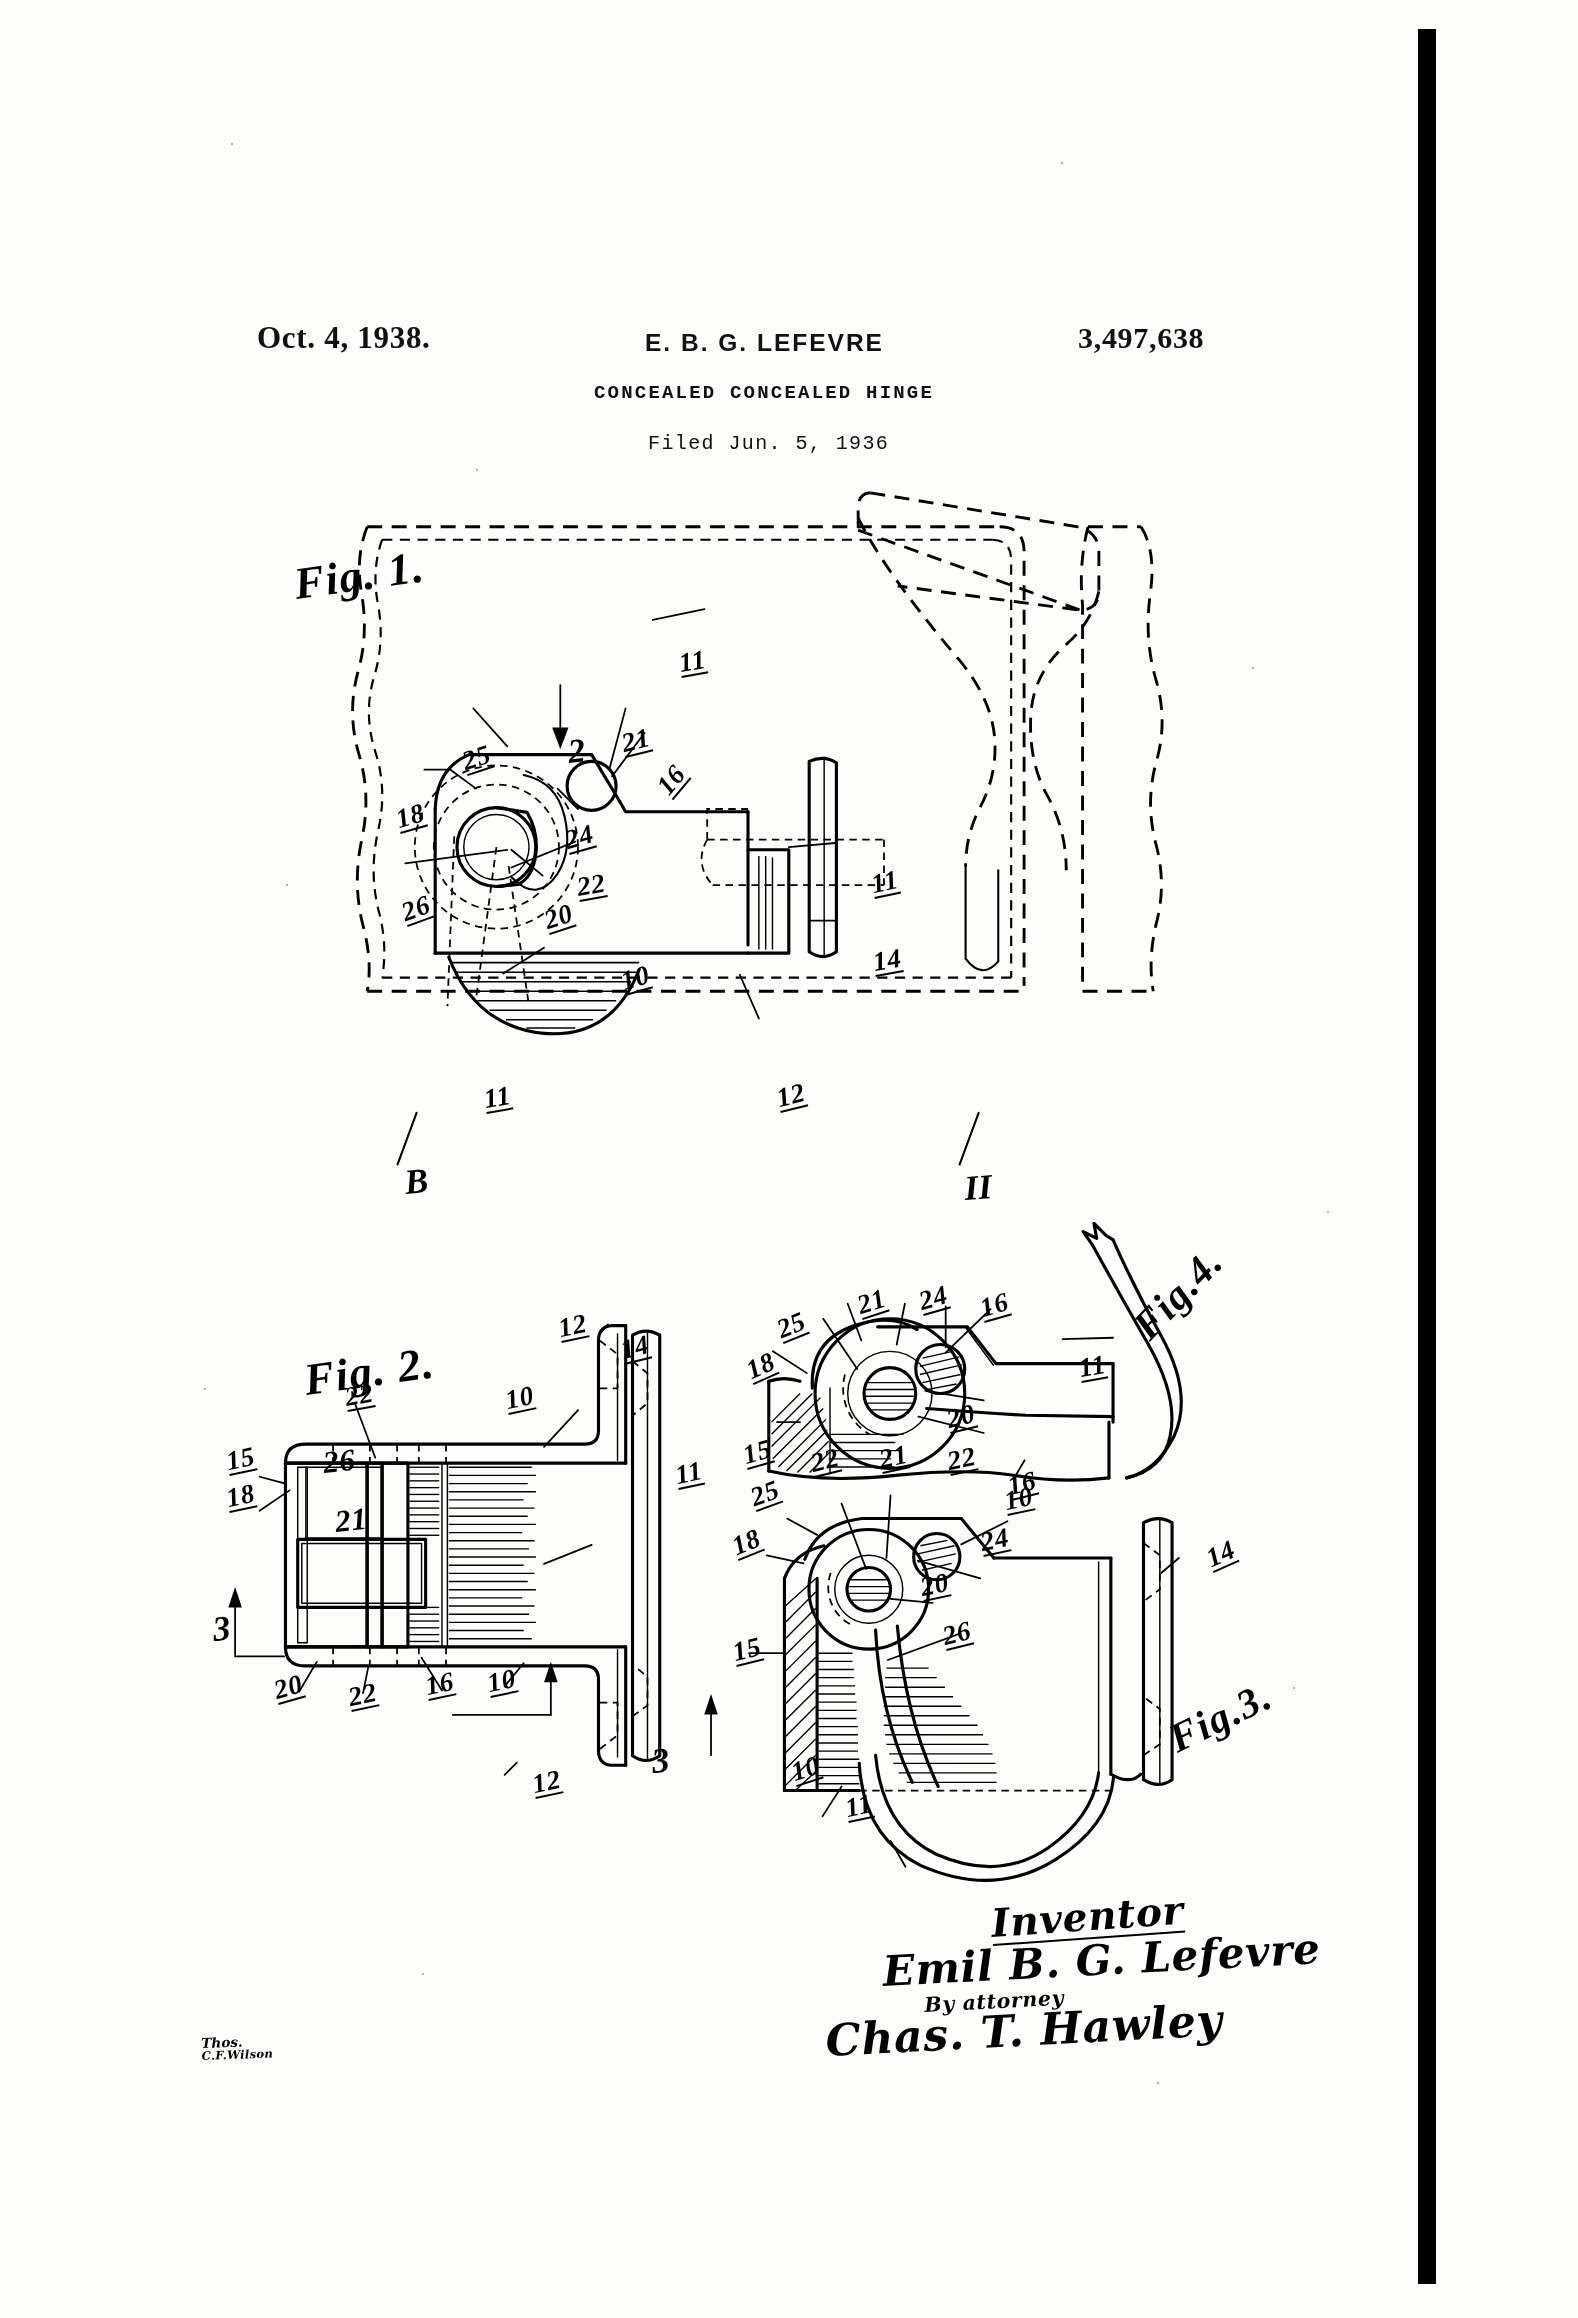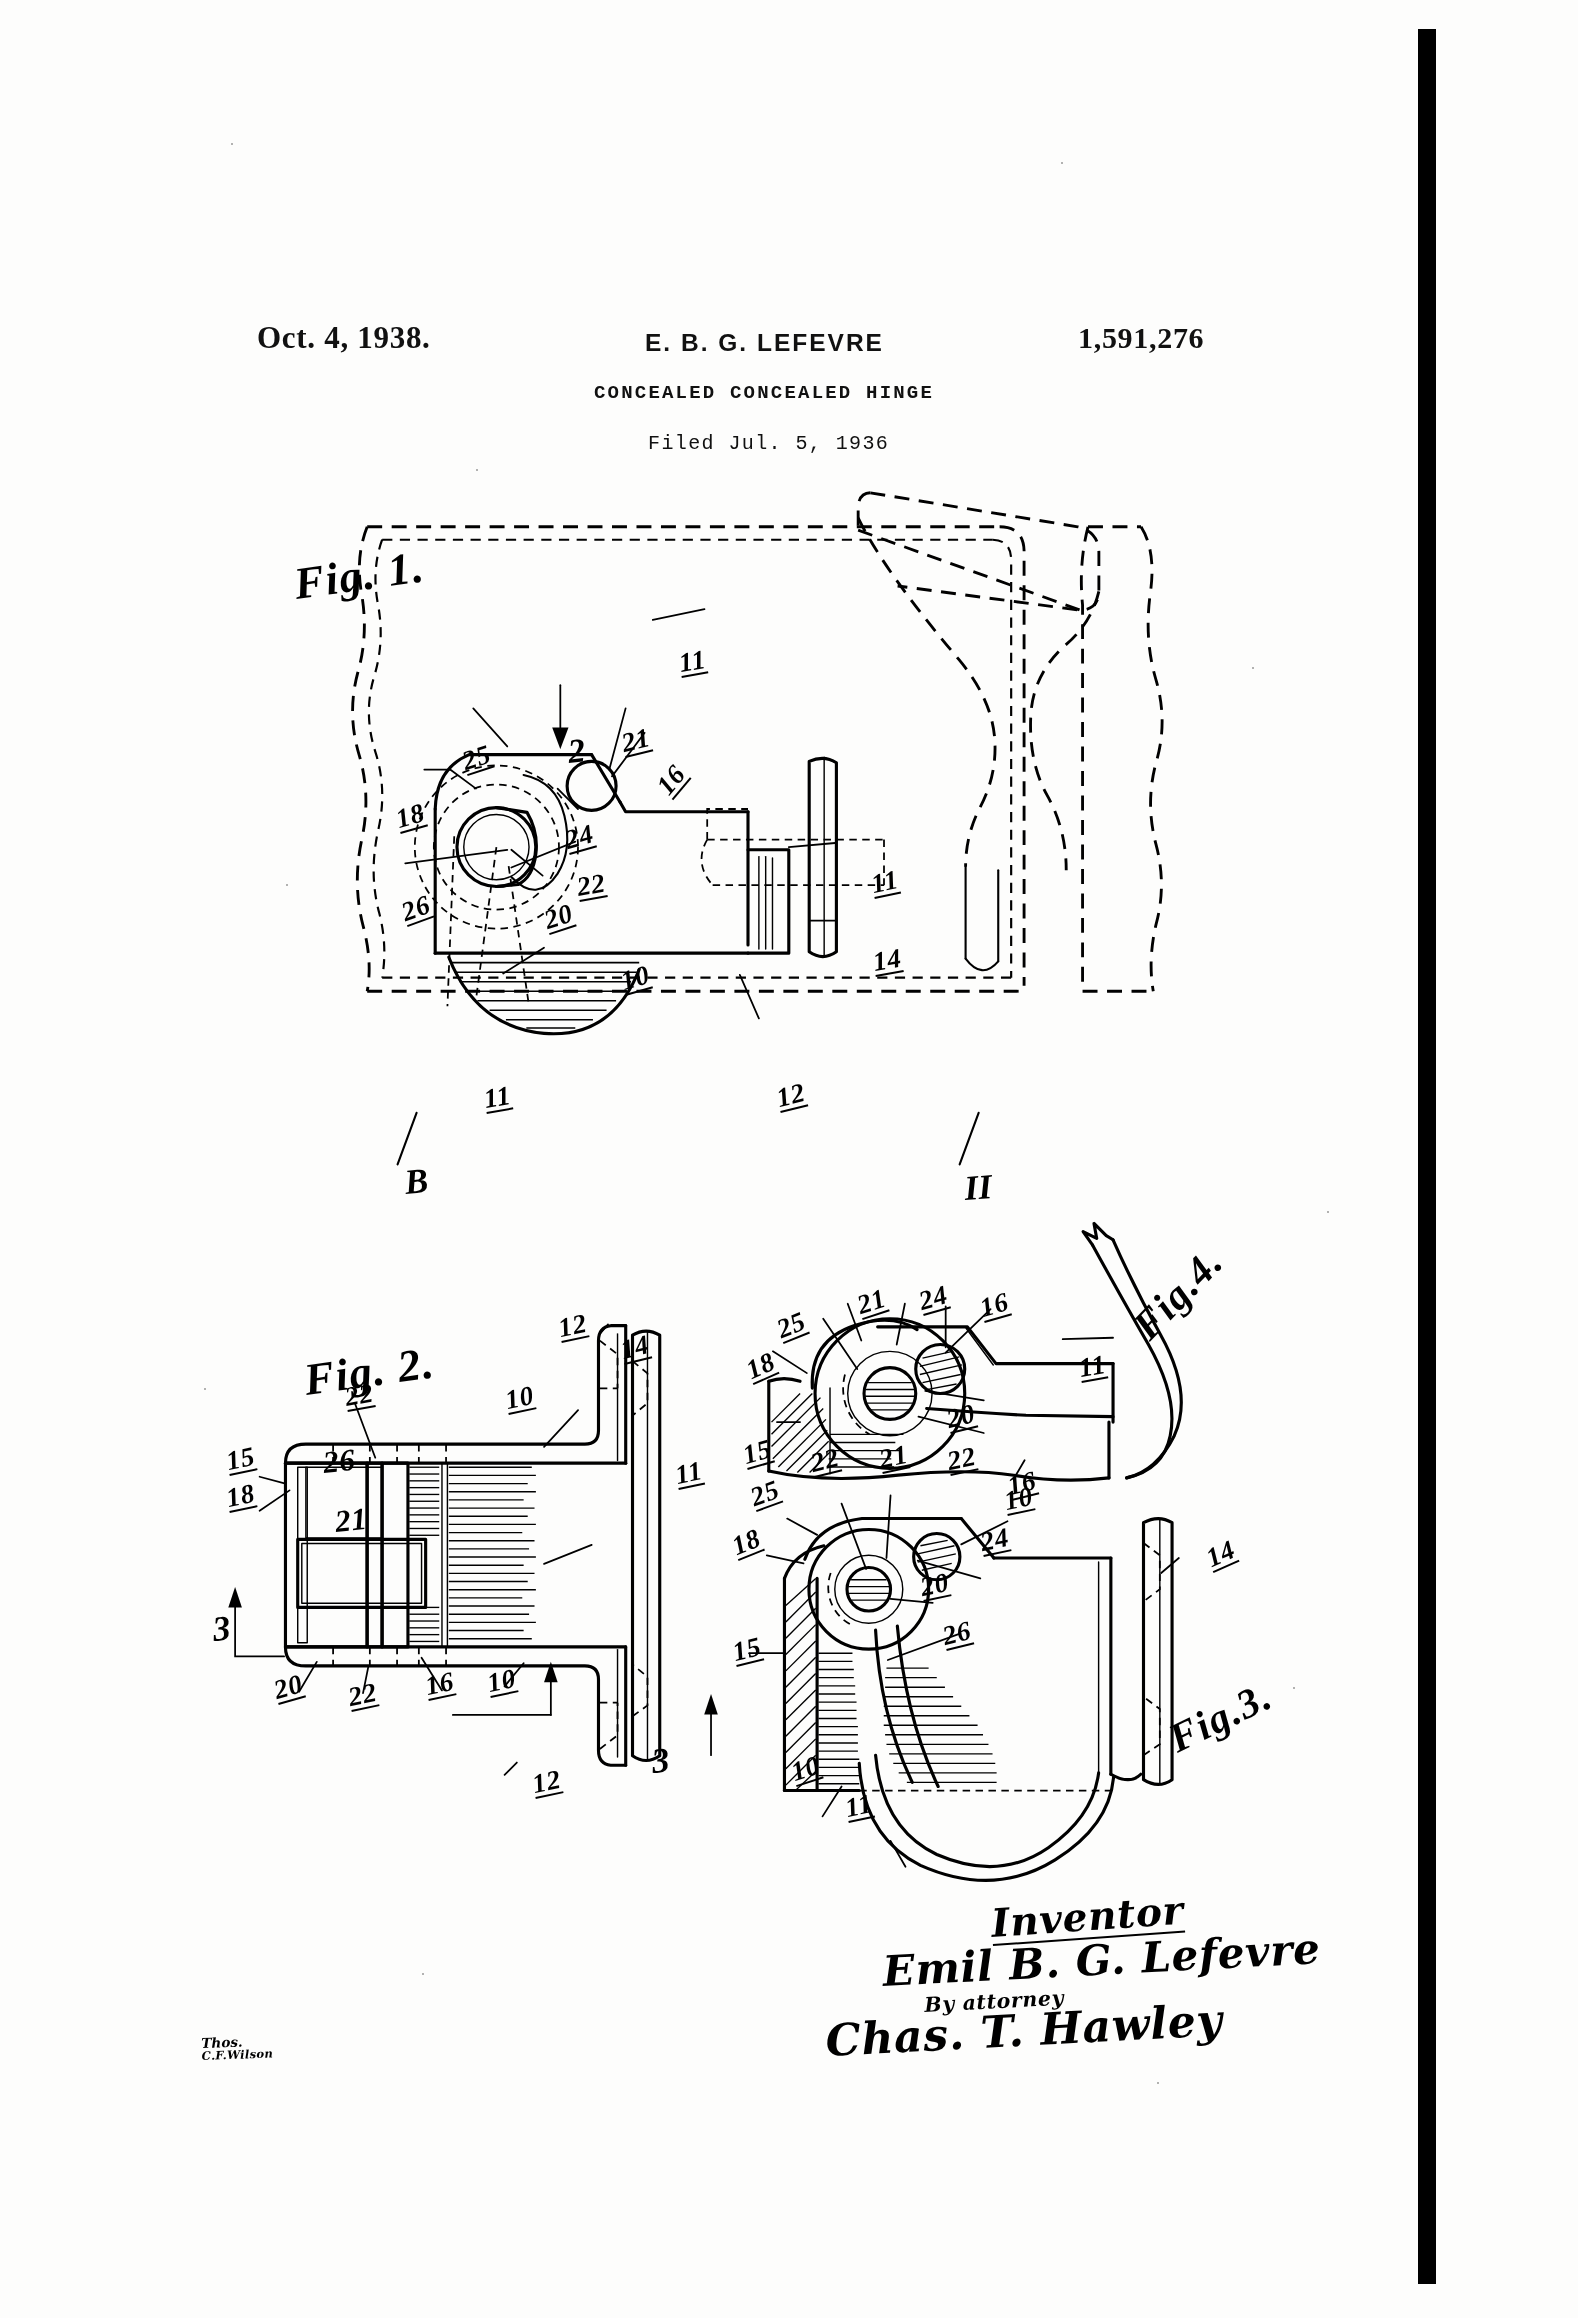--- a/index.html
+++ b/index.html
@@ -80,23 +80,23 @@
   
   .spk{position:absolute;background:#999;border-radius:50%;}
 </style>
 </head>
 <body>
 
 <div id="page">
 
   <div class="hdr" id="hdr-date">Oct. 4, 1938.</div>
   <div class="hdr" id="hdr-inventor">E. B. G. LEFEVRE</div>
-  <div class="hdr" id="hdr-patno">1,591,276</div>
+  <div class="hdr" id="hdr-patno">3,497,638</div>
   <div class="hdr" id="hdr-title">CONCEALED CONCEALED HINGE</div>
-  <div class="hdr" id="hdr-filed">Filed Jul. 5, 1936</div>
+  <div class="hdr" id="hdr-filed">Filed Jun. 5, 1936</div>
 
   <div id="margin-rule"></div>
 
   <svg class="fig" id="svg-fig1" width="952" height="680" viewBox="0 0 1400 1000" style="left:272px;top:469px;">
 
     <g>
       <path class="dsh" d="M 880 35 L 1185 85 Q 1215 92 1216 122 L 1216 180
                            Q 1216 205 1190 208 L 920 172"></path>
       <path class="dsh" d="M 880 35 Q 862 36 862 58 L 862 90"></path>
       <path class="dsh" d="M 862 90 L 1190 208"></path>

